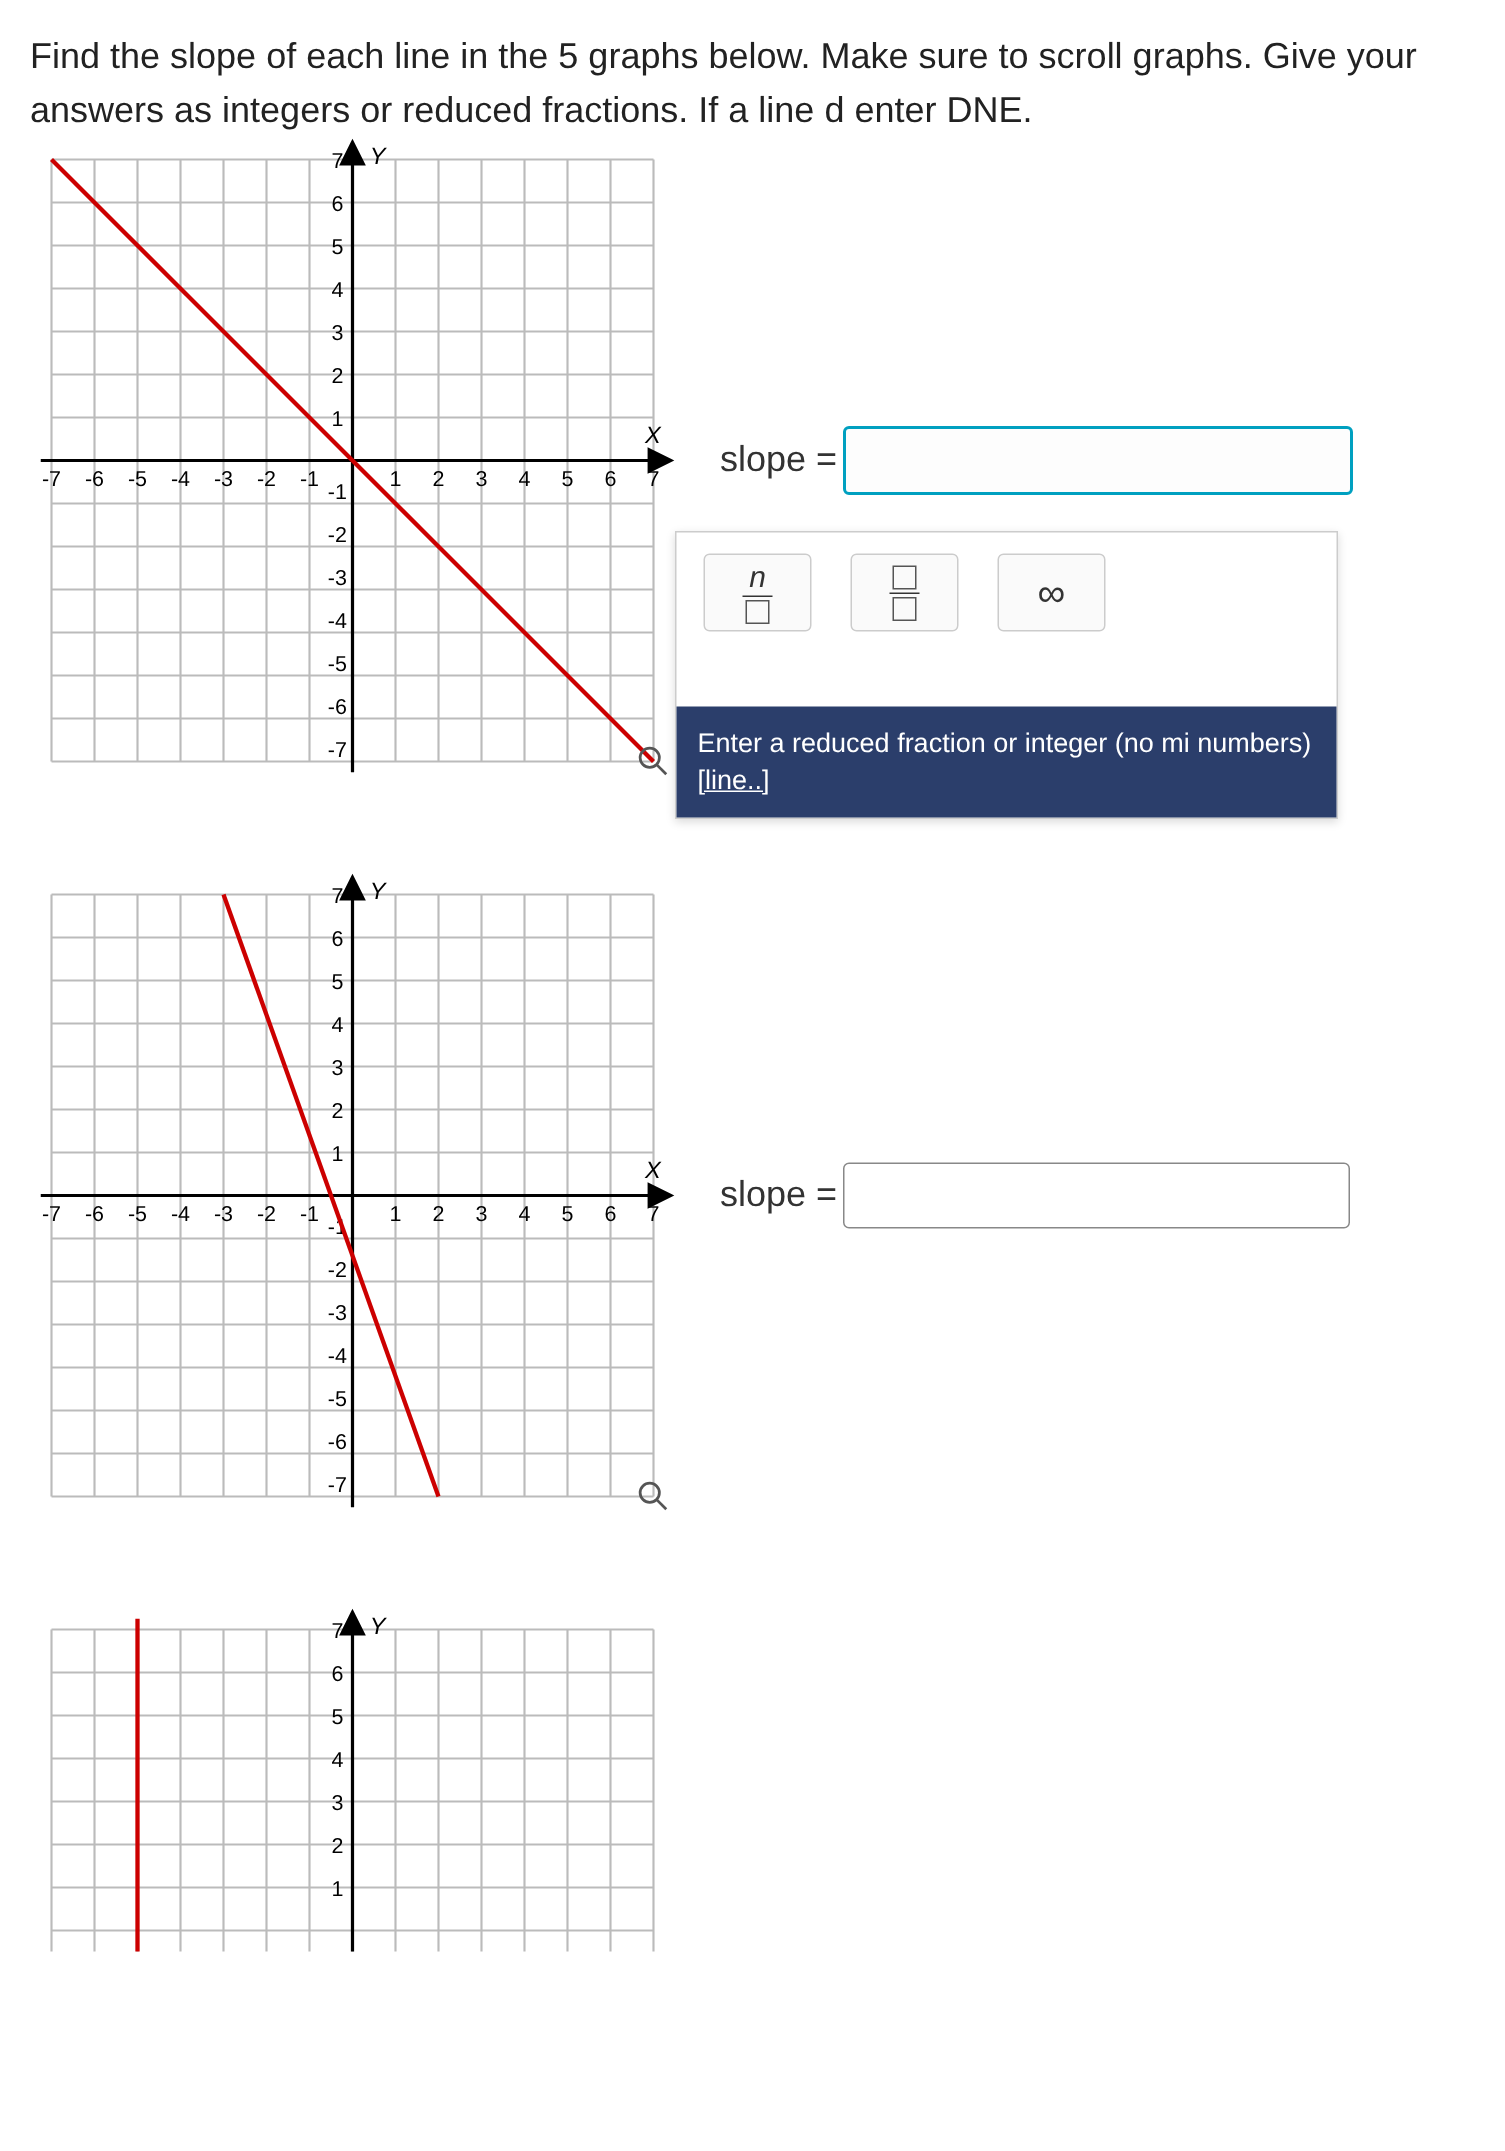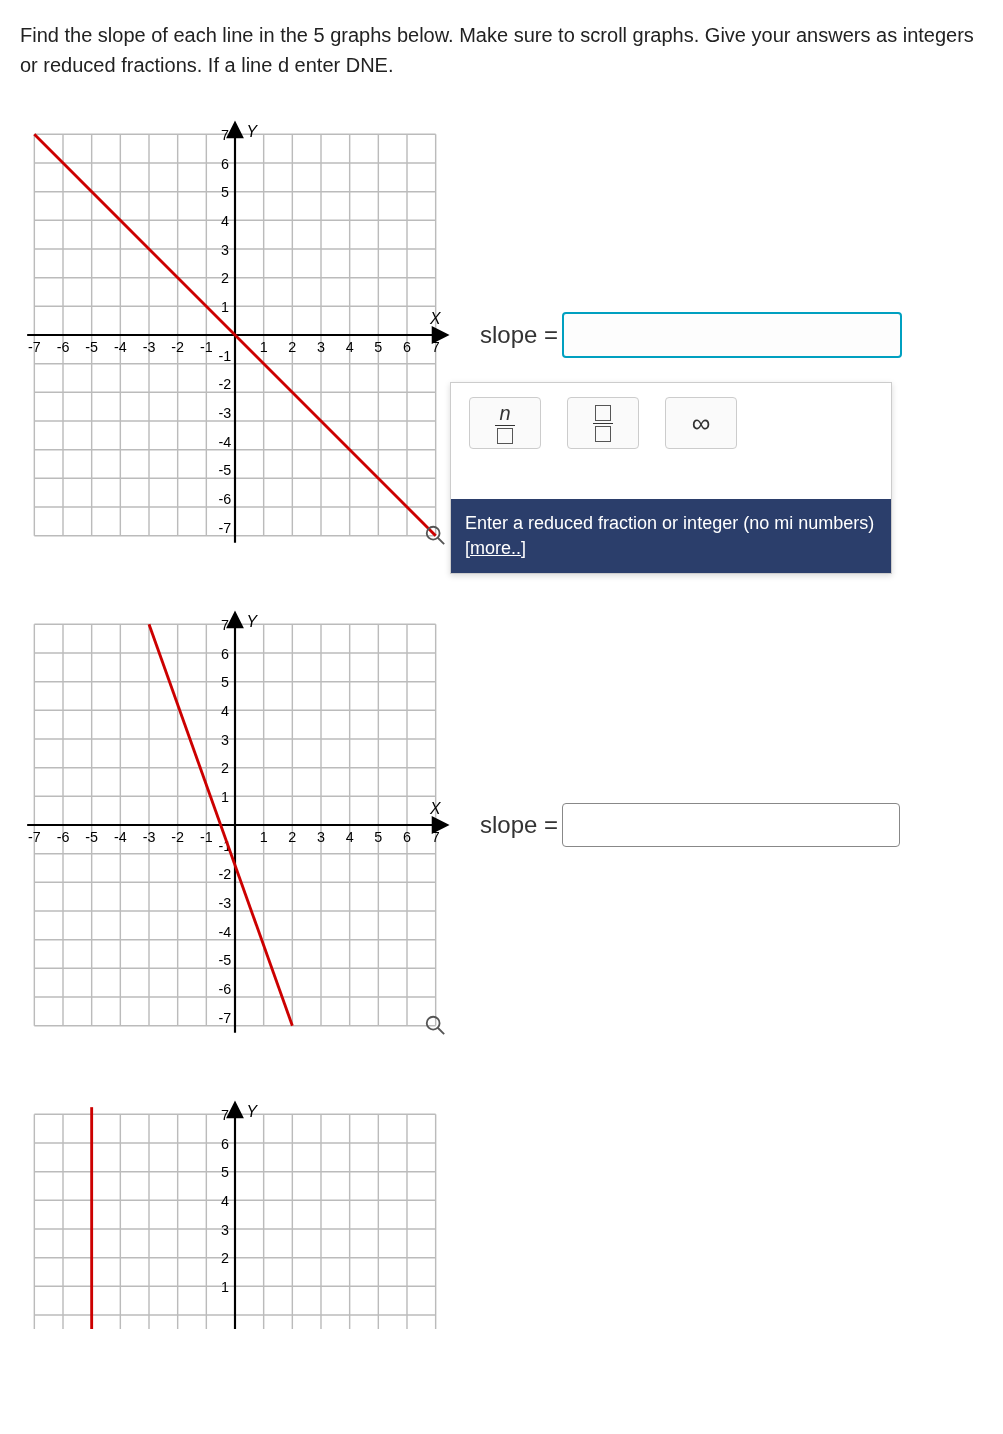--- a/index.html
+++ b/index.html
@@ -5,23 +5,22 @@
   body {
     margin: 0;
     padding: 20px;
     font-family: Arial, Helvetica, sans-serif;
     background: #fff;
     color: #333;
     width: 1003px;
     box-sizing: border-box;
   }
   .instructions {
-    font-size: 20px;
+    font-size: 24px;
     line-height: 1.5;
-    margin-bottom: 40px;
     color: #222;
   }
   .row {
     display: flex;
     align-items: center;
     margin-bottom: 60px;
     position: relative;
   }
   .graph {
     width: 430px;
@@ -255,21 +254,21 @@
         <div class="eq-btn">
           <div class="frac fracplain">
             <span class="num"></span>
             <span class="bar"></span>
             <span class="den"></span>
           </div>
         </div>
         <div class="eq-btn" style="font-style:normal;font-size:26px;">∞</div>
       </div>
       <div class="eq-hint">
-        <span>Enter a reduced fraction or integer (no mi numbers) </span><span class="more">[more..]</span>
+        <span>Enter a reduced fraction or integer (no mi numbers) </span><span class="more">[line..]</span>
       </div>
     </div>
   </div>
 </div>
 
 <div class="row">
   <div class="graph">
     <svg viewBox="0 0 300 300">
       <g stroke="#bbb" stroke-width="1">
         <line x1="10" y1="10" x2="10" y2="290"></line>

